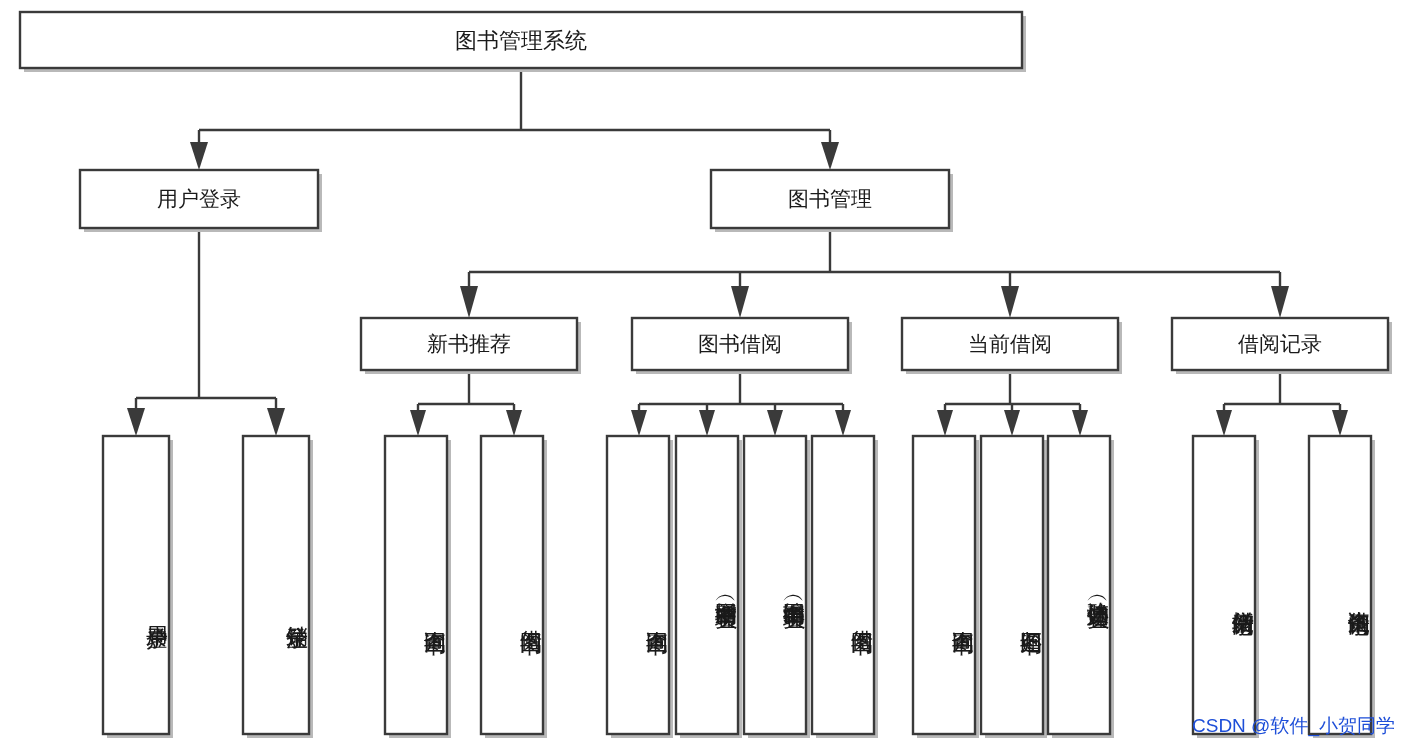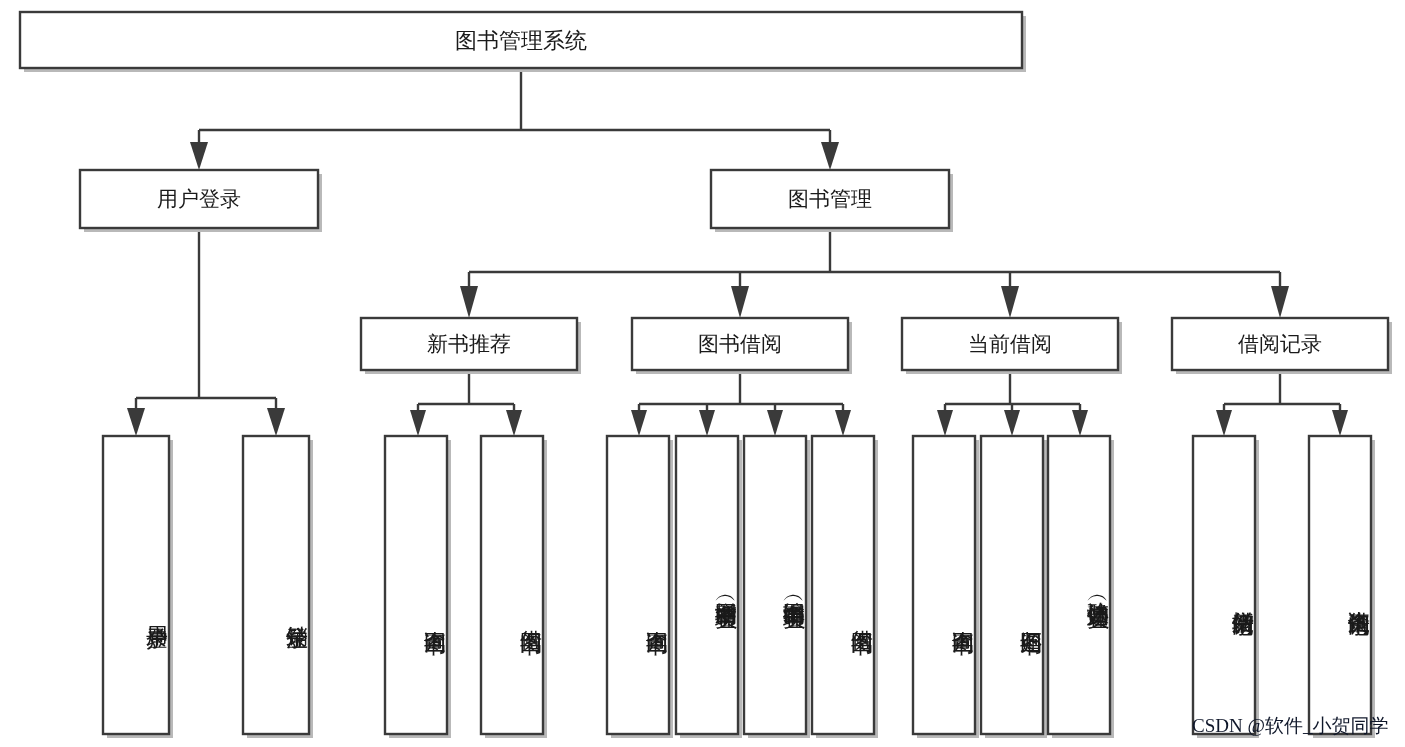--- a/index.html
+++ b/index.html
@@ -69,23 +69,23 @@
     color: #1a1a1a;
     letter-spacing: 1px;
     display: flex;
     align-items: flex-start;
     justify-content: center;
     white-space: nowrap;
     pointer-events: none;
   }
   .watermark {
     position: absolute;
-    font-family: Liberation Serif, serif;
+    font-family: Liberation Sans, sans-serif;
     font-size: 19px;
-    color: #0f172a;
+    color: #1d4ed8;
     white-space: nowrap;
     text-align: right;
   }
 </style>
 </head>
 <body>
 
 <div id="chart-root">
 
   <svg id="flow" viewBox="0 0 1405 747">

